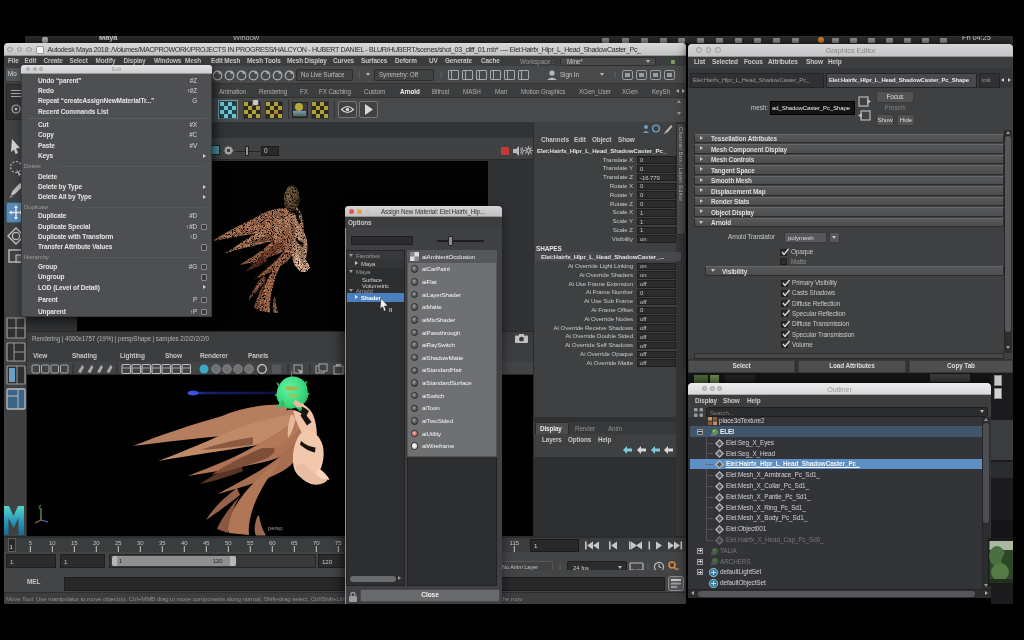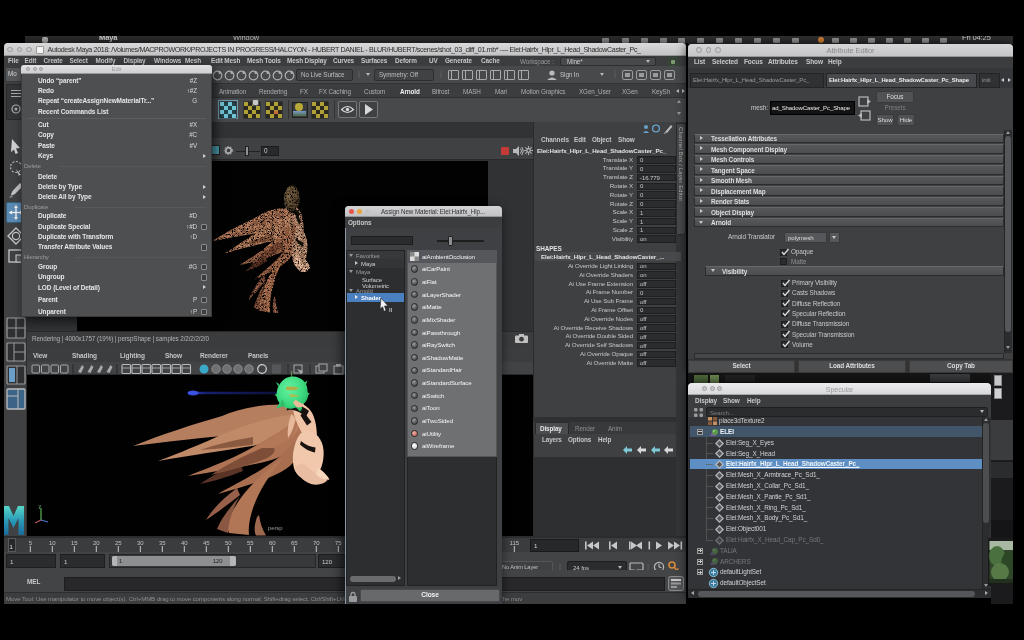--- a/index.html
+++ b/index.html
@@ -703,21 +703,21 @@
     <path d="M0,4 L4,0 L4,2.5 L9,2.5 L9,5.5 L4,5.5 L4,8 Z" fill="#d8d8d8"></path>
   </svg>
 <div style="left:534px;top:457px;width:142px;height:79px;background:#2d2f31;"></div>
 <div style="left:0px;top:36px;width:4px;height:604px;background:#000;"></div>
 <div style="left:686px;top:43px;width:2px;height:561px;background:#000;"></div>
 <div style="left:688px;top:44px;width:325px;height:329px;background:#3e4042;border-radius:4px 4px 0 0;box-shadow:0 0 12px rgba(0,0,0,.85);"></div>
 <div style="left:688px;top:44px;width:325px;height:12.5px;background:linear-gradient(#d6d6d8,#c5c5c7);border-radius:4px 4px 0 0;border-bottom:1px solid #989898;"></div>
 <div style="left:696px;top:47px;width:5.6px;height:5.6px;background:#c6c8ca;border:1px solid #9b9b9b;border-radius:50%;"></div>
 <div style="left:705.5px;top:47px;width:5.6px;height:5.6px;background:#c6c8ca;border:1px solid #9b9b9b;border-radius:50%;"></div>
 <div style="left:715px;top:47px;width:5.6px;height:5.6px;background:#c6c8ca;border:1px solid #9b9b9b;border-radius:50%;"></div>
-<div class="t" style="left:688px;top:46px;width:325px;text-align:center;font-size:7.5px;line-height:9.5px;color:#8a8a8a;">Attribute Editor</div>
+<div class="t" style="left:688px;top:46px;width:325px;text-align:center;font-size:7.5px;line-height:9.5px;color:#8a8a8a;">Graphics Editor</div>
 <div style="left:688px;top:56.5px;width:325px;height:11.5px;background:#3b3d3f;"></div>
 <div class="t" style="left:694px;top:58px;font-size:6.5px;line-height:8.5px;color:#c8c8c8;font-weight:bold;">List</div>
 <div class="t" style="left:712px;top:58px;font-size:6.5px;line-height:8.5px;color:#c8c8c8;font-weight:bold;">Selected</div>
 <div class="t" style="left:744px;top:58px;font-size:6.5px;line-height:8.5px;color:#c8c8c8;font-weight:bold;">Focus</div>
 <div class="t" style="left:768px;top:58px;font-size:6.5px;line-height:8.5px;color:#c8c8c8;font-weight:bold;">Attributes</div>
 <div class="t" style="left:806px;top:58px;font-size:6.5px;line-height:8.5px;color:#c8c8c8;font-weight:bold;">Show</div>
 <div class="t" style="left:828px;top:58px;font-size:6.5px;line-height:8.5px;color:#c8c8c8;font-weight:bold;">Help</div>
 <div style="left:688px;top:68px;width:325px;height:20px;background:#35373a;"></div>
 <div style="left:690px;top:73px;width:134px;height:15px;background:#2f3133;border:1px solid #242424;overflow:hidden;"></div>
 <div class="t" style="left:693px;top:77px;font-size:5.9px;line-height:7.9px;color:#9a9a9a;">Elei:Hairfx_Hlpr_L_Head_ShadowCaster_Pc_</div>
@@ -837,21 +837,21 @@
 <div style="left:688px;top:373px;width:325px;height:10px;background:#151515;"></div>
 <div style="left:694px;top:374.5px;width:14px;height:8px;background:#4e6a3a;"></div>
 <div style="left:710px;top:374.5px;width:9px;height:8px;background:#6d8a50;"></div>
 <div style="left:725px;top:375px;width:30px;height:7px;background:#222;"></div>
 <div style="left:930px;top:374px;width:40px;height:8px;background:#3a3c3e;"></div>
 <div style="left:688px;top:383px;width:303px;height:215px;background:#323437;border-radius:4px 4px 0 0;box-shadow:0 0 12px rgba(0,0,0,.85);"></div>
 <div style="left:688px;top:383px;width:303px;height:12px;background:linear-gradient(#ebebed,#d9d9db);border-radius:4px 4px 0 0;border-bottom:1px solid #a8a8a8;"></div>
 <div style="left:702px;top:386px;width:5.4px;height:5.4px;background:#c6c8ca;border:1px solid #a2a2a2;border-radius:50%;"></div>
 <div style="left:709.5px;top:386px;width:5.4px;height:5.4px;background:#c6c8ca;border:1px solid #a2a2a2;border-radius:50%;"></div>
 <div style="left:717px;top:386px;width:5.4px;height:5.4px;background:#c6c8ca;border:1px solid #a2a2a2;border-radius:50%;"></div>
-<div class="t" style="left:688px;top:385px;width:303px;text-align:center;font-size:7.2px;line-height:9px;color:#9a9a9a;">Specular</div>
+<div class="t" style="left:688px;top:385px;width:303px;text-align:center;font-size:7.2px;line-height:9px;color:#9a9a9a;">Outliner</div>
 <div style="left:688px;top:395px;width:303px;height:11px;background:#3b3d3f;"></div>
 <div class="t" style="left:695px;top:396.5px;font-size:6.4px;line-height:8.4px;color:#c8c8c8;font-weight:bold;">Display</div>
 <div class="t" style="left:723px;top:396.5px;font-size:6.4px;line-height:8.4px;color:#c8c8c8;font-weight:bold;">Show</div>
 <div class="t" style="left:747px;top:396.5px;font-size:6.4px;line-height:8.4px;color:#c8c8c8;font-weight:bold;">Help</div>
 <div style="left:688px;top:406px;width:303px;height:11px;background:#3b3d3f;"></div>
 <svg style="left:694px;top:407.5px;" width="9" height="9" viewBox="0 0 9 9">
     <g fill="#9a9b9d">
       <rect x="0" y="0" width="3.5" height="3.5" rx="1"></rect>
       <rect x="5.5" y="0" width="3.5" height="3.5" rx="1"></rect>
       <rect x="0" y="5.5" width="3.5" height="3.5" rx="1"></rect>

